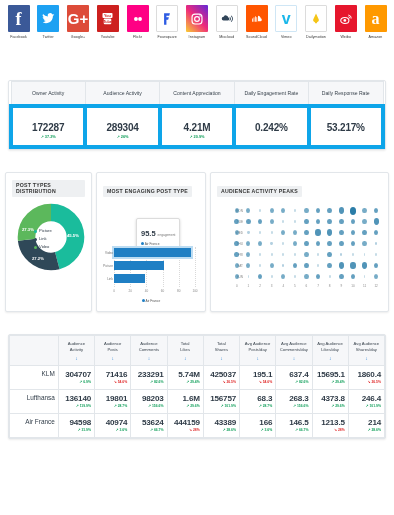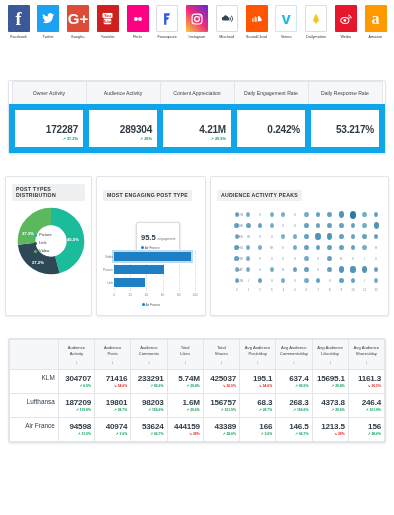--- a/index.html
+++ b/index.html
@@ -46,22 +46,22 @@
 
   
   .kpi-wrap { margin: 22px 8px 0 8px; }
   .kpi-table { width:100%; border-collapse: collapse; table-layout: fixed; }
   .kpi-table th {
     background:#f6f7f9; border:1px solid #e2e6ea;
     font-size:5.1px; font-weight:normal; color:#39434d;
     padding:8px 4px; text-align:center;
   }
   .kpi-table td {
-    border:6px solid #0ea5e9; padding:14px 5px 6px 5px;
-    text-align:right; vertical-align:top; background:#fff;
+    border:4px solid #0ea5e9; padding:14px 5px 6px 5px;
+    text-align:center; vertical-align:top; background:#fff;
   }
   .kpi-val { font-size:10px; color:#2f3b47; font-weight:bold; letter-spacing:-.2px; }
   .kpi-delta { font-size:3.9px; font-weight:bold; margin-top:1px; }
   .up { color:#13a05c; }
   .down { color:#e02b2b; }
 
   
   .mid { display:flex; gap:4px; margin: 22px 5px 0 5px; height:140px; }
   .panel { position:relative; padding:6px; }
   .panel-title {
@@ -724,28 +724,28 @@
             </td>
             <td>
               <div class="cell-val">637.4</div>
               <div class="cell-delta up"><span class="arrow">↗</span> 82.6%</div>
             </td>
             <td>
               <div class="cell-val">15695.1</div>
               <div class="cell-delta up"><span class="arrow">↗</span> 29.4%</div>
             </td>
             <td>
-              <div class="cell-val">1161.3</div>
+              <div class="cell-val">1860.4</div>
               <div class="cell-delta down"><span class="arrow">↘</span> 26.5%</div>
             </td>
           </tr>
           <tr>
             <td class="row-label">Lufthansa</td>
             <td>
-              <div class="cell-val">187209</div>
+              <div class="cell-val">136140</div>
               <div class="cell-delta up"><span class="arrow">↗</span> 119.9%</div>
             </td>
             <td>
               <div class="cell-val">19801</div>
               <div class="cell-delta up"><span class="arrow">↗</span> 28.7%</div>
             </td>
             <td>
               <div class="cell-val">98203</div>
               <div class="cell-delta up"><span class="arrow">↗</span> 156.6%</div>
             </td>
@@ -802,21 +802,21 @@
             </td>
             <td>
               <div class="cell-val">146.5</div>
               <div class="cell-delta up"><span class="arrow">↗</span> 66.7%</div>
             </td>
             <td>
               <div class="cell-val">1213.5</div>
               <div class="cell-delta down"><span class="arrow">↘</span> 28%</div>
             </td>
             <td>
-              <div class="cell-val">156</div>
+              <div class="cell-val">214</div>
               <div class="cell-delta up"><span class="arrow">↗</span> 28.6%</div>
             </td>
           </tr>
         </tbody>
     </table>
   </div>
 
 </div>
 
 </body></html>

